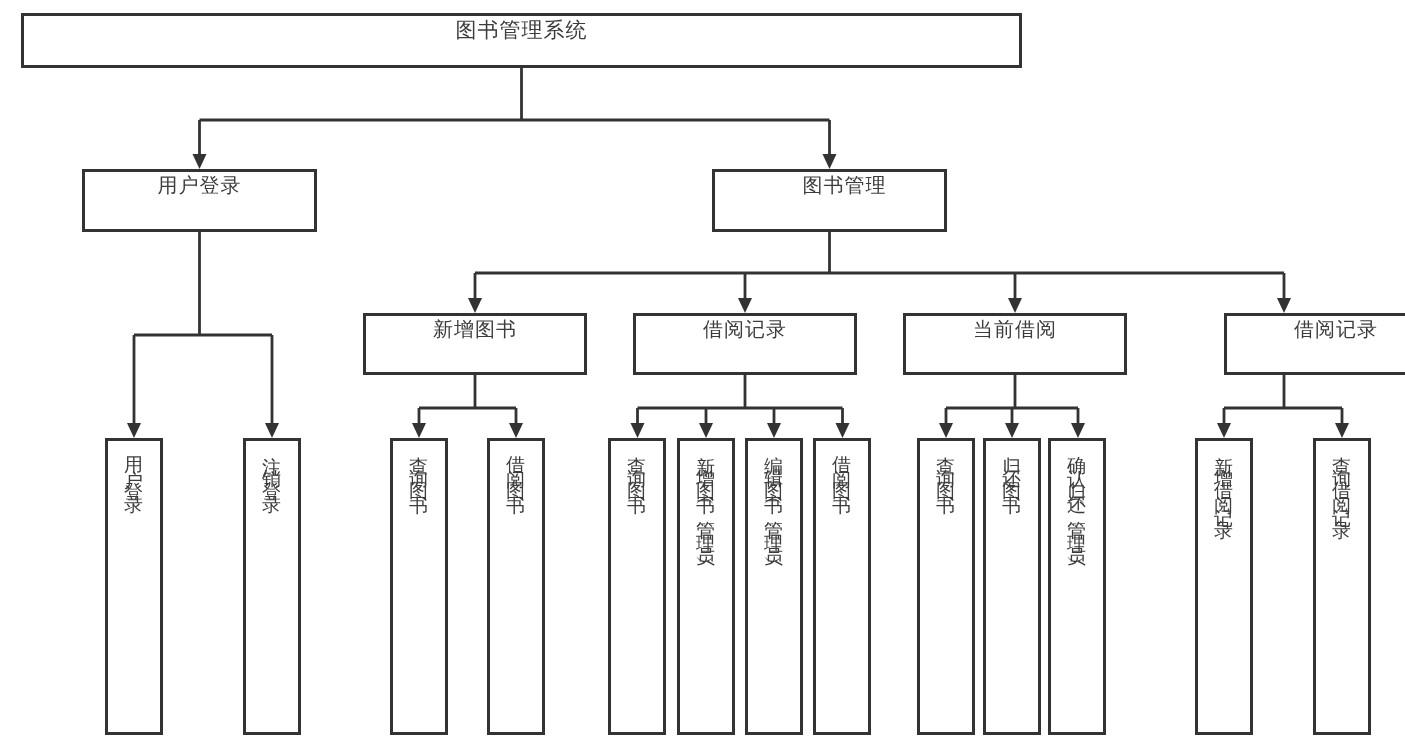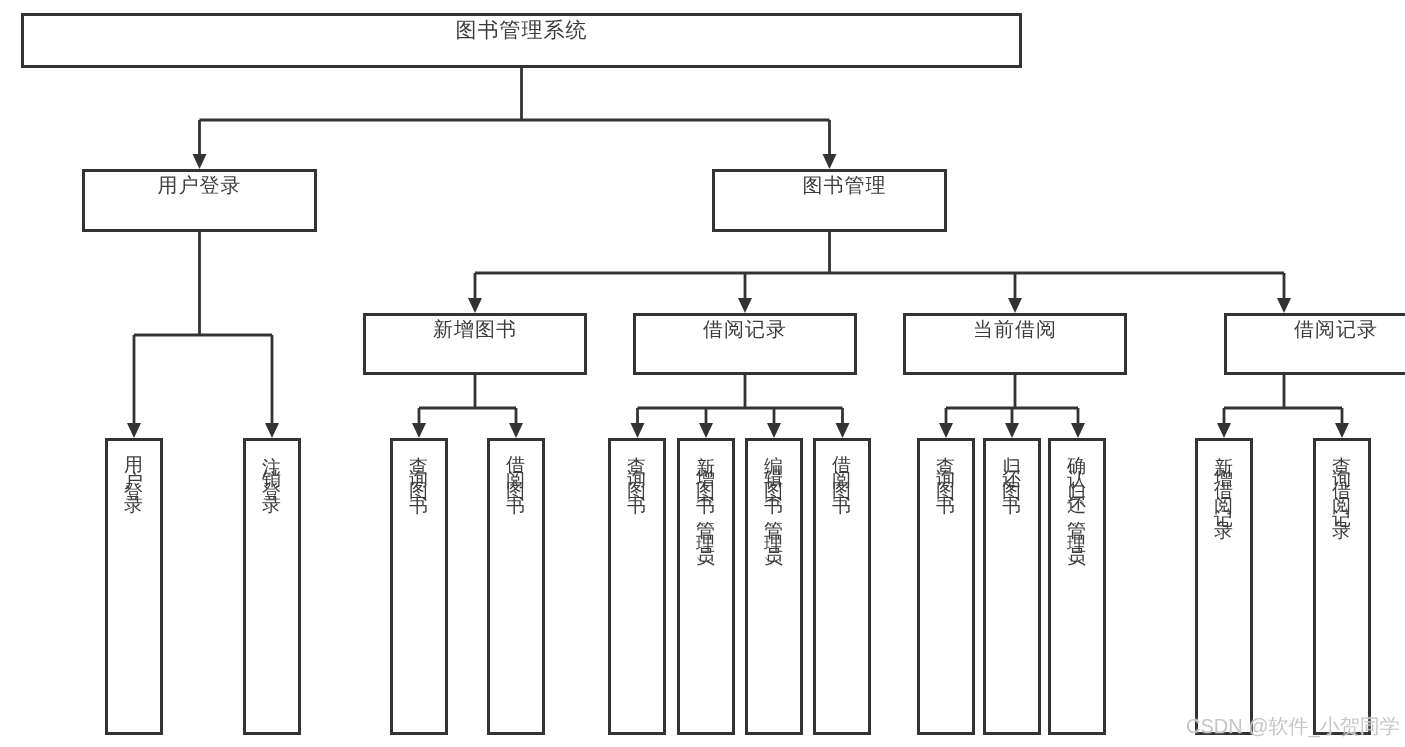--- a/index.html
+++ b/index.html
@@ -179,15 +179,14 @@
     <span class="vtext">确认归还（管理员）</span>
   </div>
 
   <div class="box leaf" style="left:1195px;top:438px;height:297px;">
     <span class="vtext">新增借阅记录</span>
   </div>
   <div class="box leaf" style="left:1313px;top:438px;height:297px;">
     <span class="vtext">查询借阅记录</span>
   </div>
 
-  <div class="watermark">CSDN @软件_小贺同学</div>
 
 </div>
 
 </body></html>

